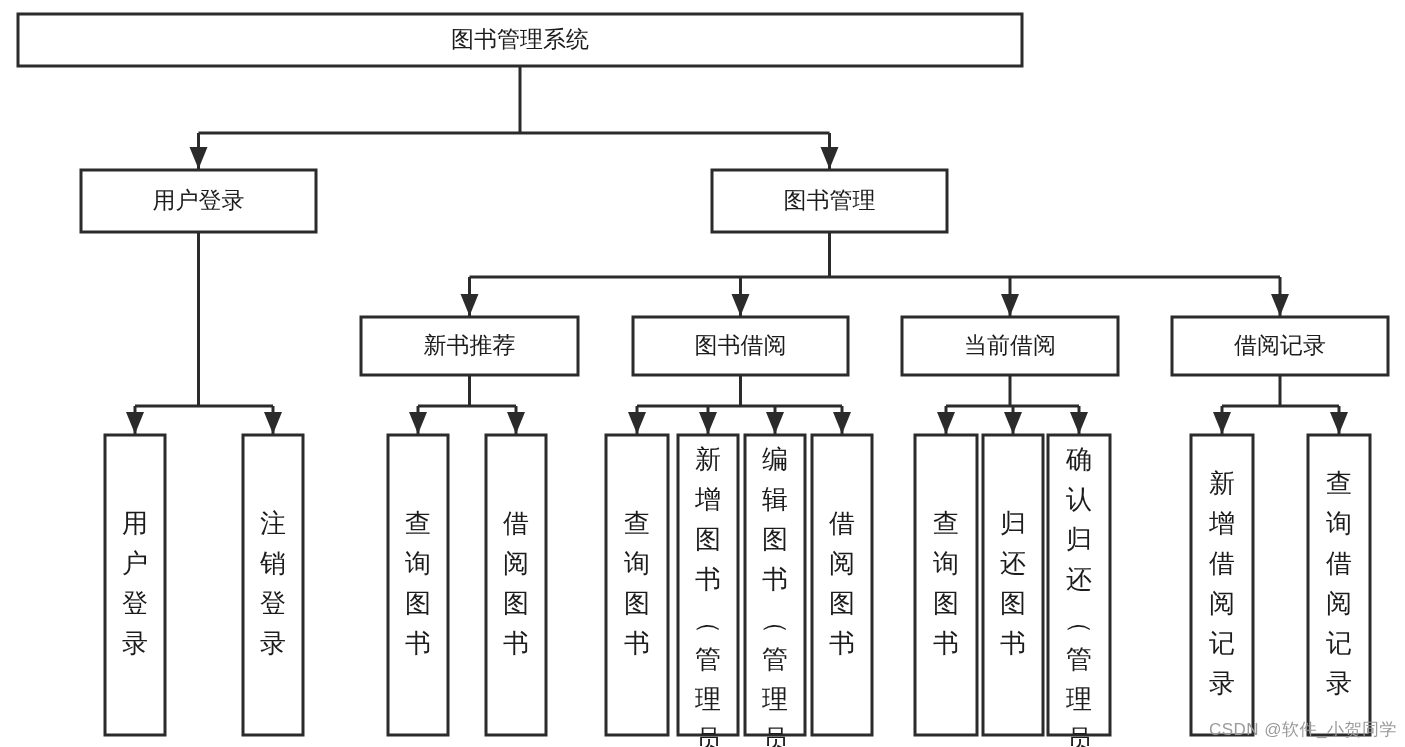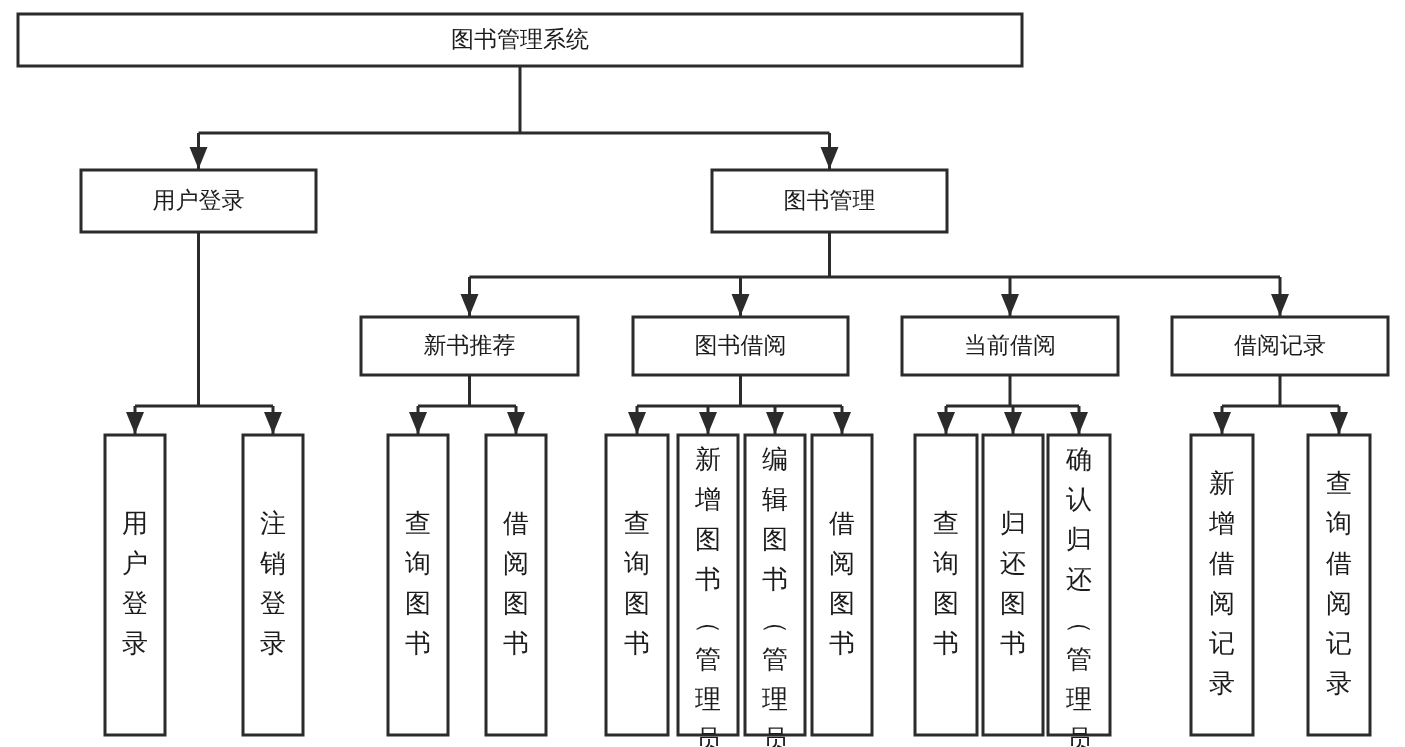--- a/index.html
+++ b/index.html
@@ -279,13 +279,14 @@
             <text x="1339" y="525" font-size="26" font-family="&quot;Liberation Sans&quot;, sans-serif" fill="#1c1c1c" text-anchor="middle" dominant-baseline="middle">询</text>
             <text x="1339" y="565" font-size="26" font-family="&quot;Liberation Sans&quot;, sans-serif" fill="#1c1c1c" text-anchor="middle" dominant-baseline="middle">借</text>
             <text x="1339" y="605" font-size="26" font-family="&quot;Liberation Sans&quot;, sans-serif" fill="#1c1c1c" text-anchor="middle" dominant-baseline="middle">阅</text>
             <text x="1339" y="645" font-size="26" font-family="&quot;Liberation Sans&quot;, sans-serif" fill="#1c1c1c" text-anchor="middle" dominant-baseline="middle">记</text>
             <text x="1339" y="685" font-size="26" font-family="&quot;Liberation Sans&quot;, sans-serif" fill="#1c1c1c" text-anchor="middle" dominant-baseline="middle">录</text>
           </g>
         </g>
       </g>
 
   </svg>
+  <div class="watermark">CSDN @软件_小贺同学</div>
 </div>
 
 </body></html>

